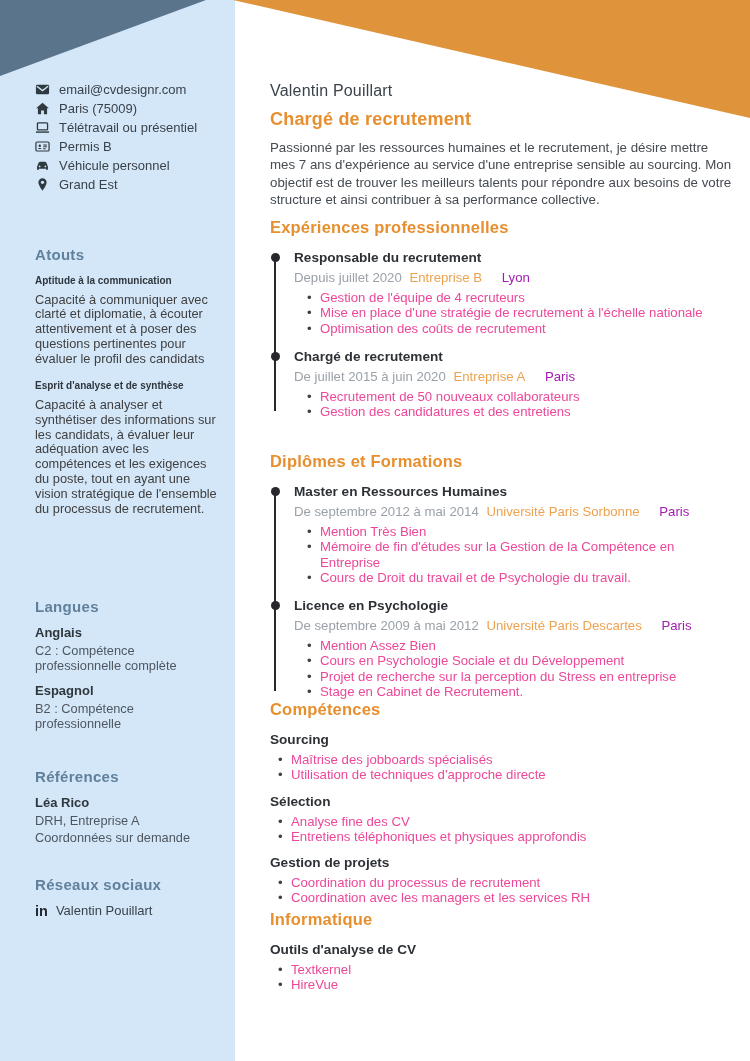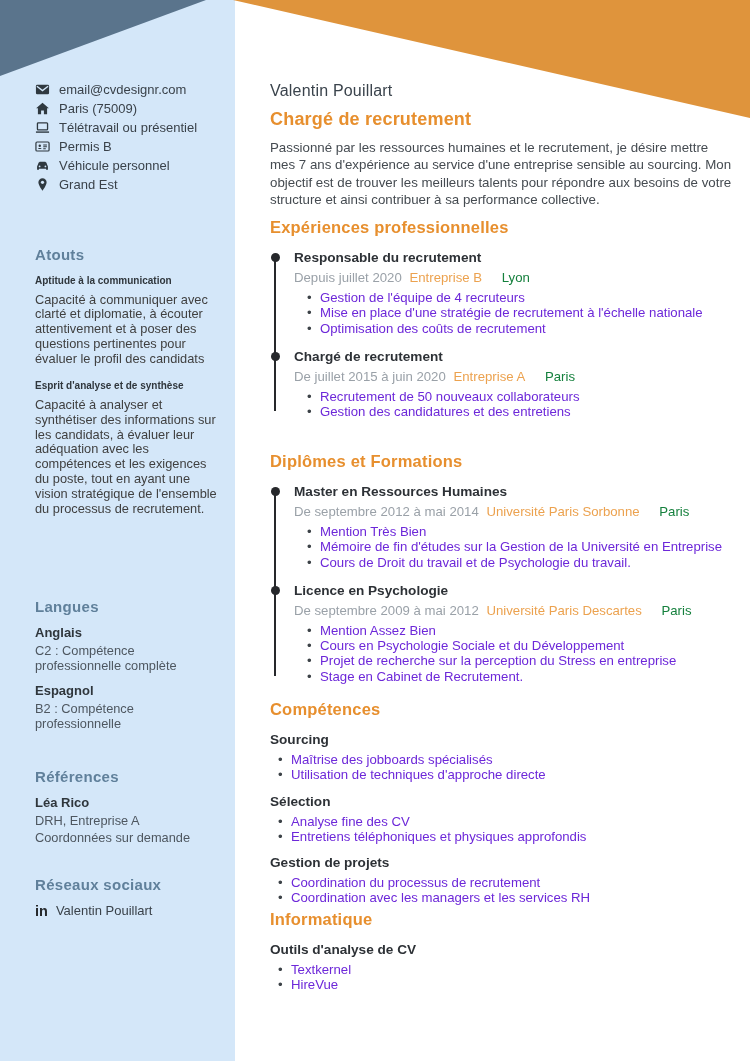--- a/index.html
+++ b/index.html
@@ -40,24 +40,24 @@
   .section-heading{font-size:16.5px;font-weight:700;color:#E78F2E;letter-spacing:.2px;margin:0 0 13px 0;}
 
   .timeline{position:relative;padding-left:24px;}
   .timeline::before{content:"";position:absolute;left:4px;top:5px;bottom:8px;width:2px;background:#26282B;}
   .t-entry{position:relative;margin-bottom:13px;}
   .t-entry .dot{position:absolute;left:-23.5px;top:3px;width:9px;height:9px;border-radius:50%;background:#26282B;}
   .t-role{font-size:13.6px;font-weight:700;color:#2D3136;margin:0 0 5px 0;}
   .t-meta{font-size:13.2px;margin:0 0 5px 0;}
   .t-period{color:#9AA1A8;margin-right:4px;}
   .t-company{color:#ECA24F;margin-right:4px;}
-  .t-location{color:#15803d;padding-left:12px;}
+  .t-location{color:#a21caf;padding-left:12px;}
 
   ul.blist{list-style:none;margin:0;padding:0 0 0 13px;}
-  ul.blist li{position:relative;padding-left:13px;font-size:13.2px;color:#6d28d9;line-height:15.3px;}
+  ul.blist li{position:relative;padding-left:13px;font-size:13.2px;color:#ec4899;line-height:15.3px;}
   ul.blist li::before{content:"\2022";position:absolute;left:0;color:#3C4247;}
   ul.blist.flush{padding-left:8px;}
 
   .group{margin-bottom:11px;}
   .group-name{font-size:13.6px;font-weight:700;color:#2D3136;margin:0 0 5px 0;}
 </style>
 </head>
 <body>
 
 <div class="page">
@@ -208,21 +208,21 @@
       <div class="t-entry">
         <span class="dot"></span>
         <p class="t-role">Master en Ressources Humaines</p>
         <p class="t-meta">
           <span class="t-period">De septembre 2012 à mai 2014</span>
           <span class="t-company">Université Paris Sorbonne</span>
           <span class="t-location">Paris</span>
         </p>
         <ul class="blist">
           <li>Mention Très Bien</li>
-          <li>Mémoire de fin d'études sur la Gestion de la Université en Entreprise</li>
+          <li>Mémoire de fin d'études sur la Gestion de la Compétence en Entreprise</li>
           <li>Cours de Droit du travail et de Psychologie du travail.</li>
         </ul>
       </div>
       <div class="t-entry">
         <span class="dot"></span>
         <p class="t-role">Licence en Psychologie</p>
         <p class="t-meta">
           <span class="t-period">De septembre 2009 à mai 2012</span>
           <span class="t-company">Université Paris Descartes</span>
           <span class="t-location">Paris</span>

